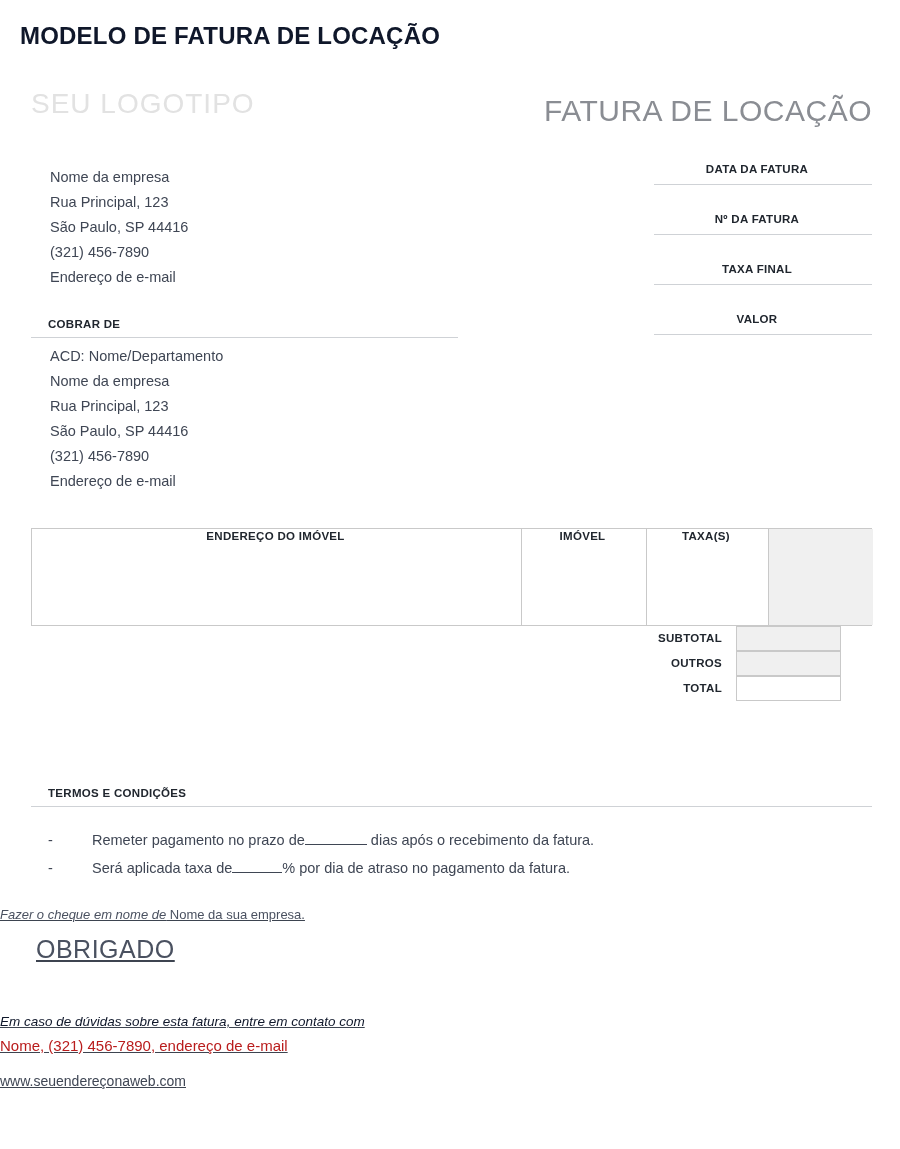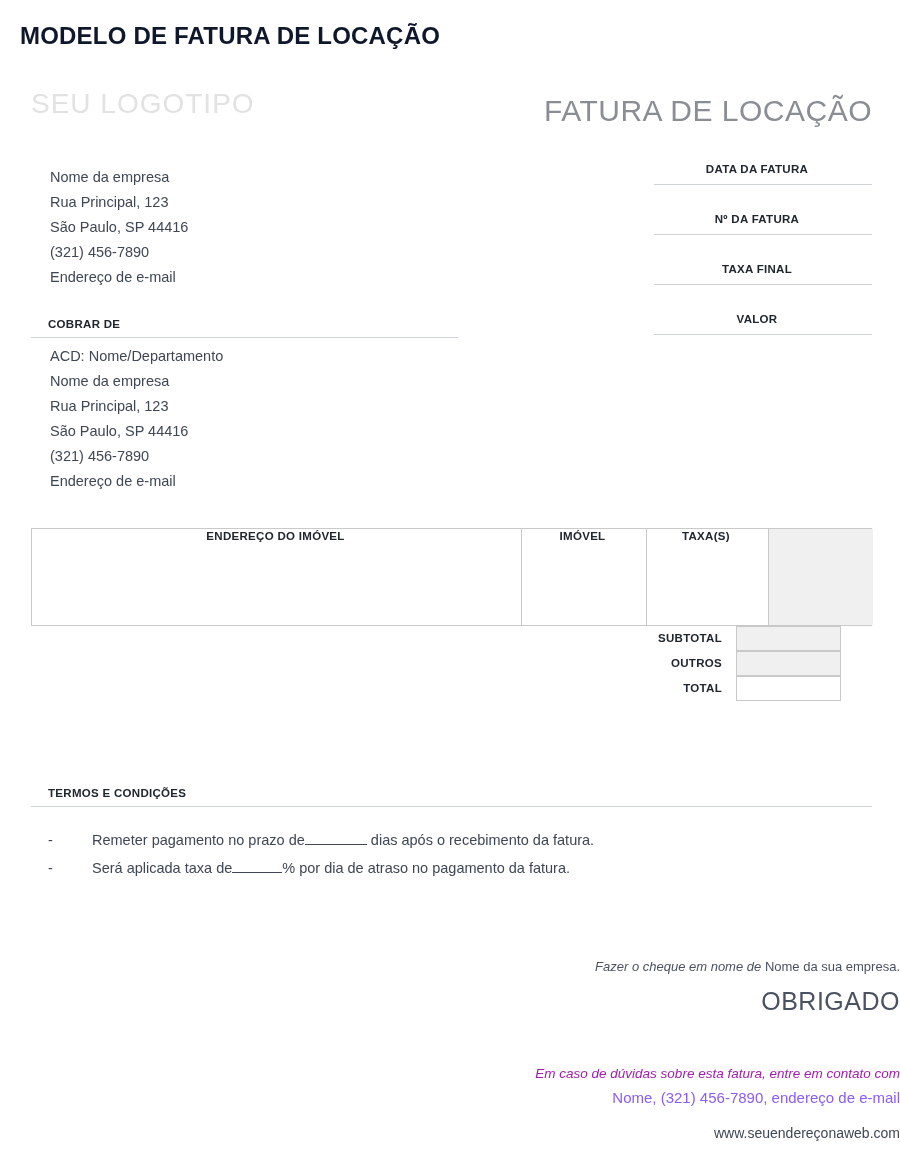--- a/index.html
+++ b/index.html
@@ -245,47 +245,48 @@
     vertical-align: baseline;
   }
   .blank-wide   { width: 62px; }
   .blank-narrow { width: 50px; }
 
   
   .footer {
     position: absolute;
     left: 0;
     right: 0;
-    top: 957px;
-    text-align: right;
+    top: 905px;
+    text-align: left;
+    text-decoration: underline;
   }
   .check-line {
     font-size: 13px;
     color: #4a5160;
     line-height: 20px;
   }
   .check-line .em { font-style: italic; }
   .thanks {
     font-size: 25px;
     letter-spacing: 0.5px;
     color: #4a5160;
     margin-top: 10px;
     font-weight: normal;
     padding-left: 36px;
   }
   .contact-intro {
     font-size: 13.5px;
     font-style: italic;
-    color: #a21caf;
+    color: #0f172a;
     margin-top: 47px;
     line-height: 22px;
   }
   .contact-line {
     font-size: 15px;
-    color: #8b5cf6;
+    color: #b91c1c;
     line-height: 26px;
   }
   .website-line {
     font-size: 14px;
     color: #3f4654;
     margin-top: 14px;
   }
 </style>
 </head>
 <body>

